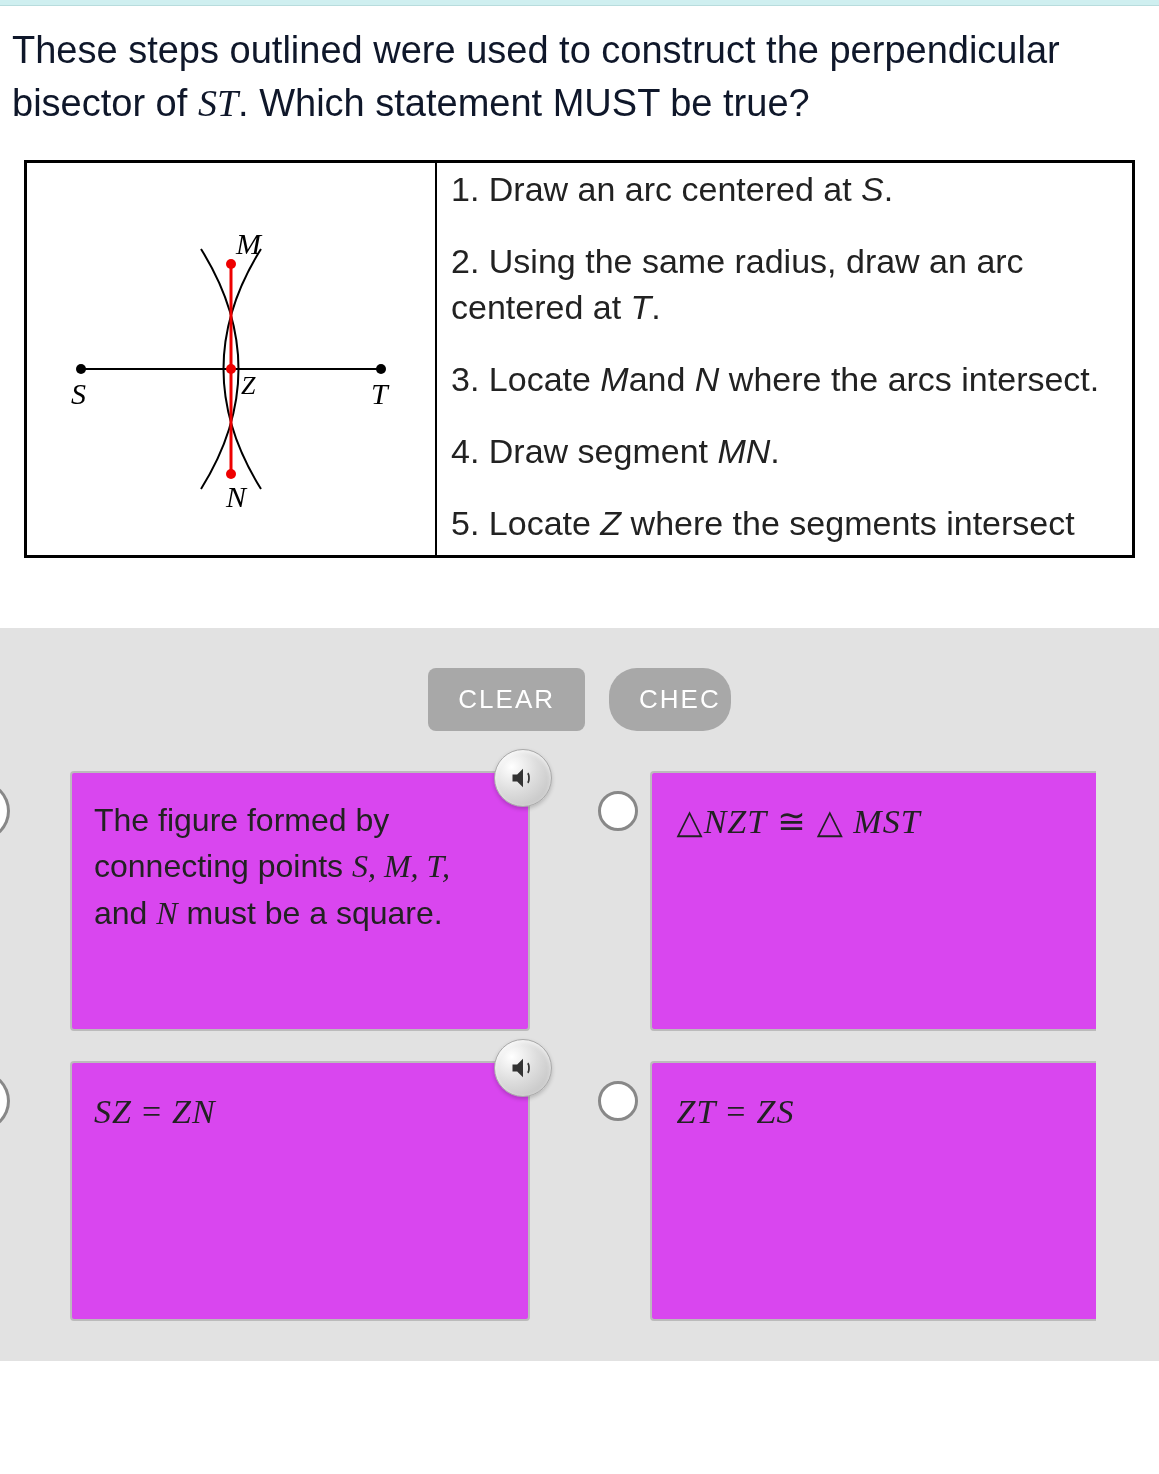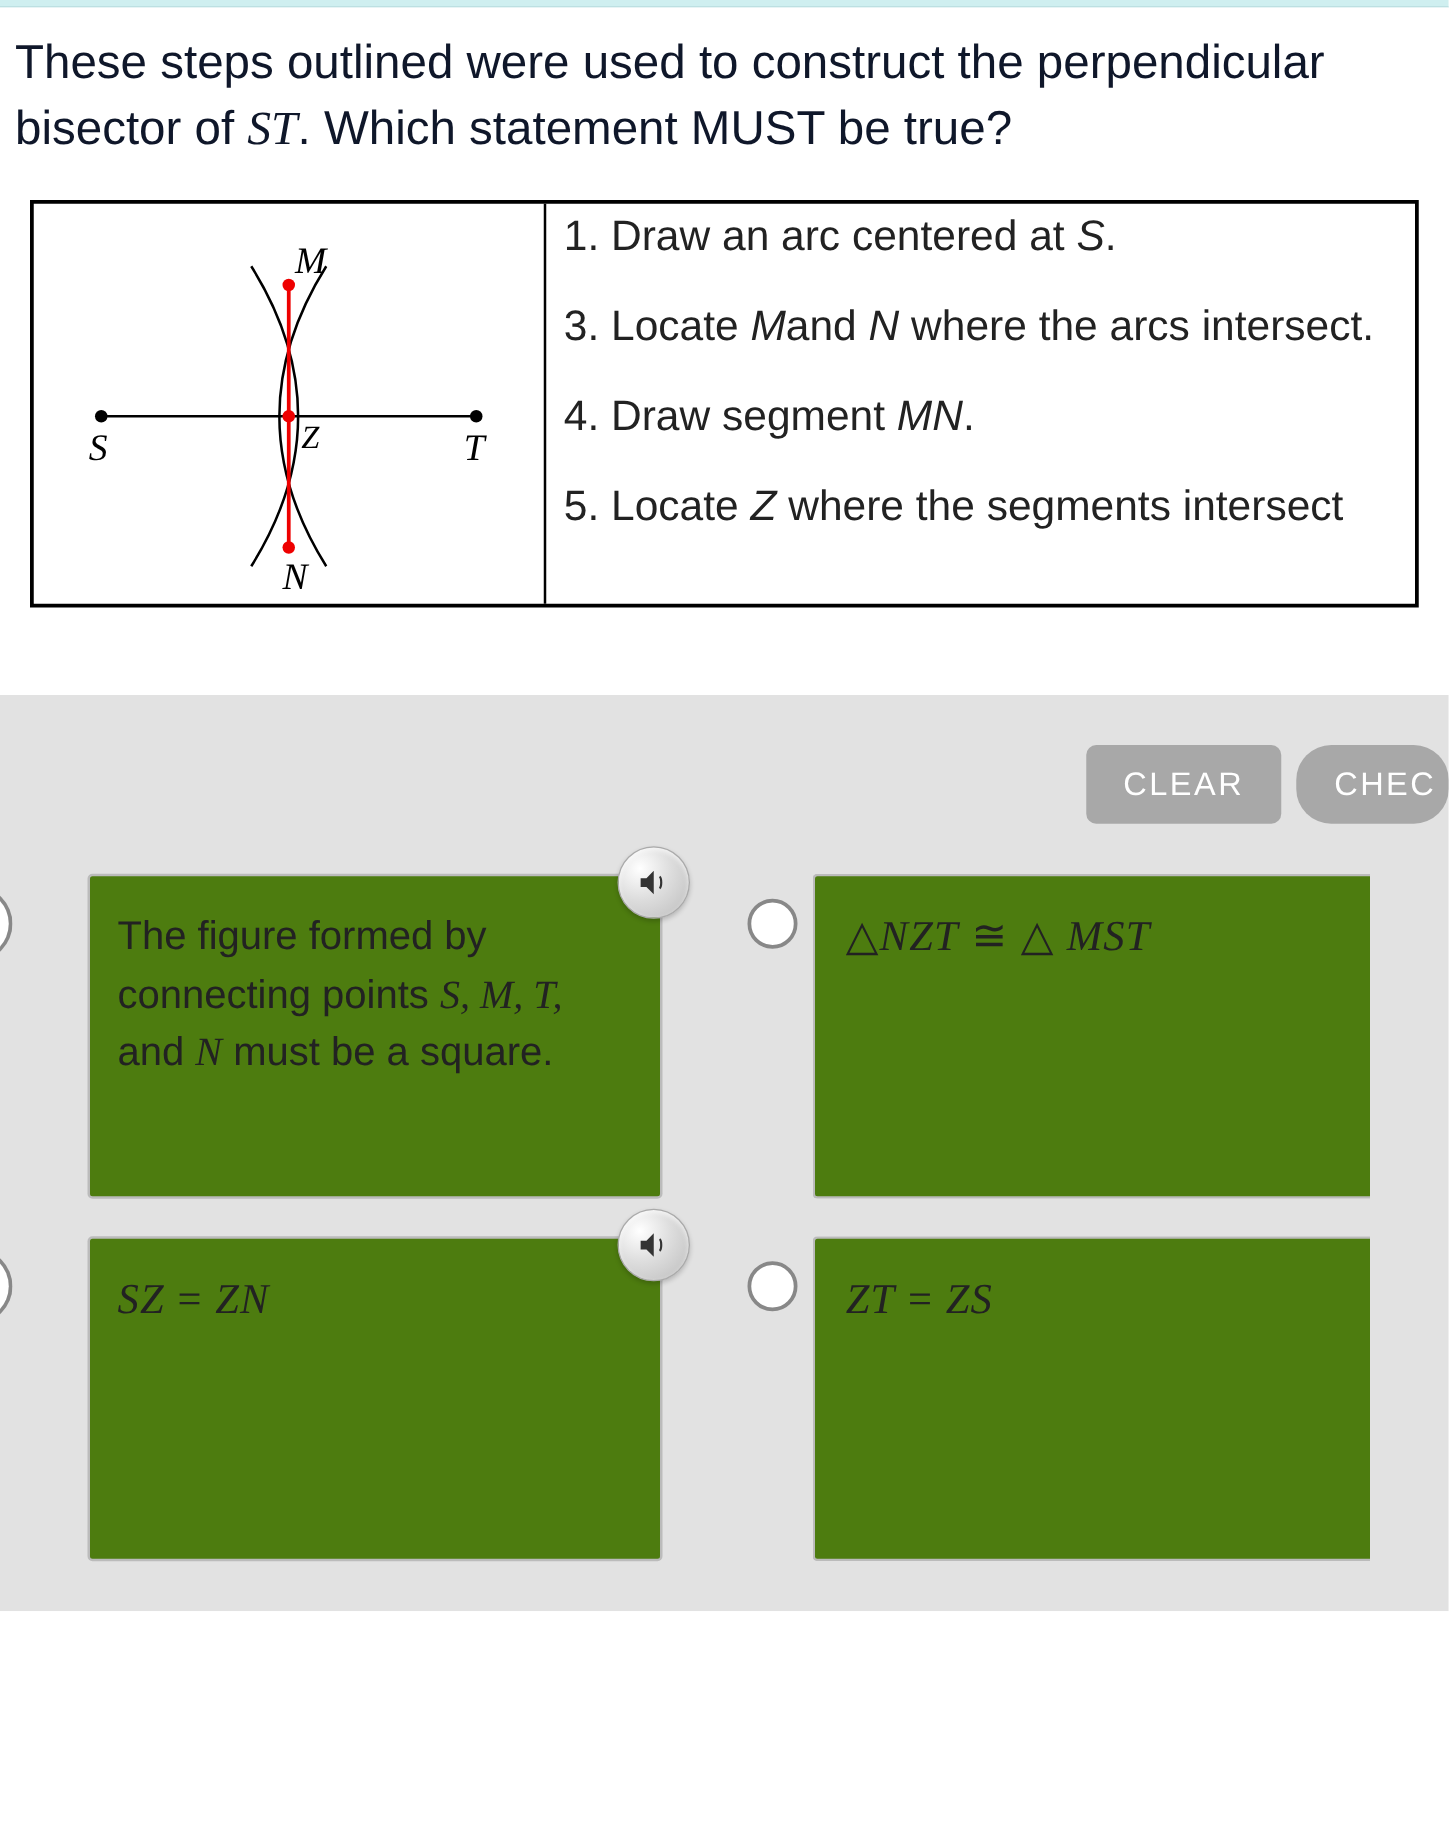--- a/index.html
+++ b/index.html
@@ -55,22 +55,22 @@
 
   .answer-zone {
     background: #e2e2e2;
     padding: 40px 0 40px 0;
     margin-top: 50px;
     min-height: 720px;
     position: relative;
   }
   .btn-row {
     display: flex;
-    justify-content: flex-end;
-    gap: 12px;
+    justify-content: center;
+    gap: 24px;
     padding: 0 0 40px 0;
   }
   .action-btn {
     background: #a8a8a8;
     color: #fff;
     font-size: 26px;
     letter-spacing: 2px;
     padding: 16px 30px;
     border-radius: 8px;
     border: none;
@@ -100,21 +100,21 @@
     border-radius: 50%;
     background: #fff;
   }
   .radio-outer.partial {
     width: 40px;
     height: 60px;
     border-radius: 0 30px 30px 0;
     border-left: none;
   }
   .choice-card {
-    background: #4d7c0f;
+    background: #d946ef;
     border: 2px solid #bbb;
     border-radius: 4px;
     width: 460px;
     min-height: 260px;
     padding: 24px 22px;
     position: relative;
     font-size: 32px;
     line-height: 1.45;
     color: #222;
   }
@@ -168,20 +168,23 @@
         <text x="185" y="45" font-size="30" font-style="italic" font-family="serif">M</text>
         <text x="175" y="298" font-size="30" font-style="italic" font-family="serif">N</text>
         <text x="190" y="185" font-size="26" font-style="italic" font-family="serif">Z</text>
       </svg>
     </div>
     <div class="steps-right">
       <div class="step-line">
         <span>1.</span> <span>Draw an arc centered at </span><span class="step-italic">S</span><span>.</span>
       </div>
       <div class="step-line">
+        <span>2.</span> <span>Using the same radius, draw an arc centered at </span><span class="step-italic">T</span><span>.</span>
+      </div>
+      <div class="step-line">
         <span>3.</span> <span>Locate </span><span class="step-italic">M</span><span>and </span><span class="step-italic">N</span><span> where the arcs intersect.</span>
       </div>
       <div class="step-line">
         <span>4.</span> <span>Draw segment </span><span class="step-italic">MN</span><span>.</span>
       </div>
       <div class="step-line">
         <span>5.</span> <span>Locate </span><span class="step-italic">Z</span><span> where the segments intersect</span>
       </div>
     </div>
   </div>

